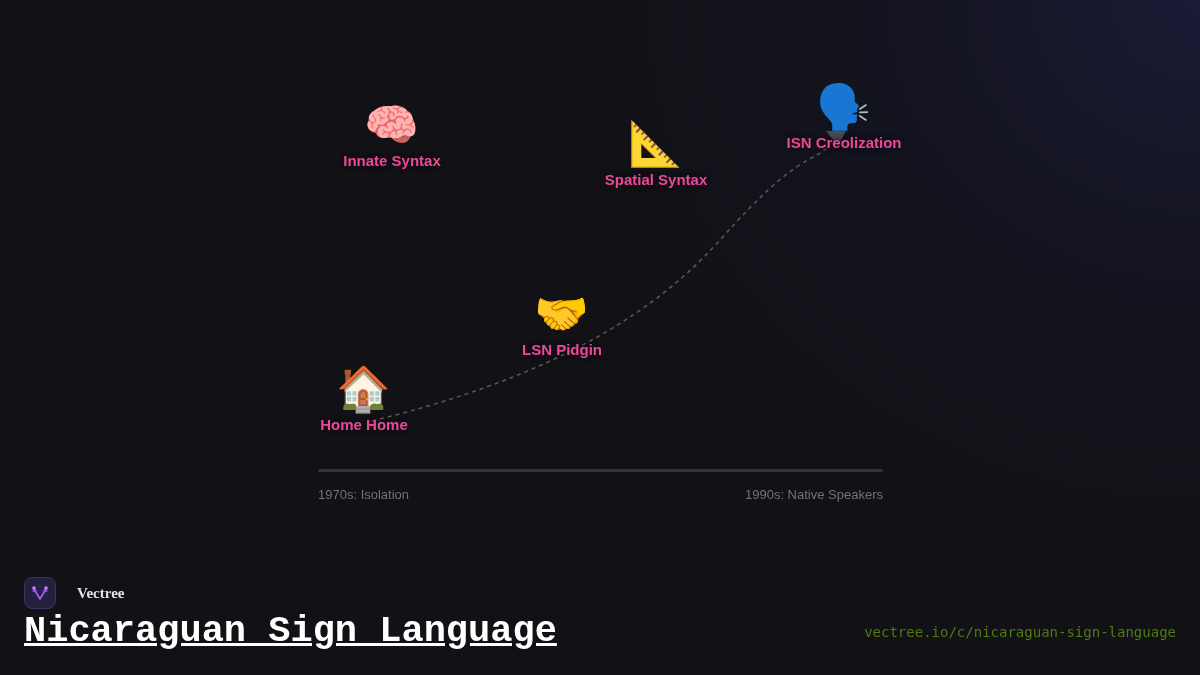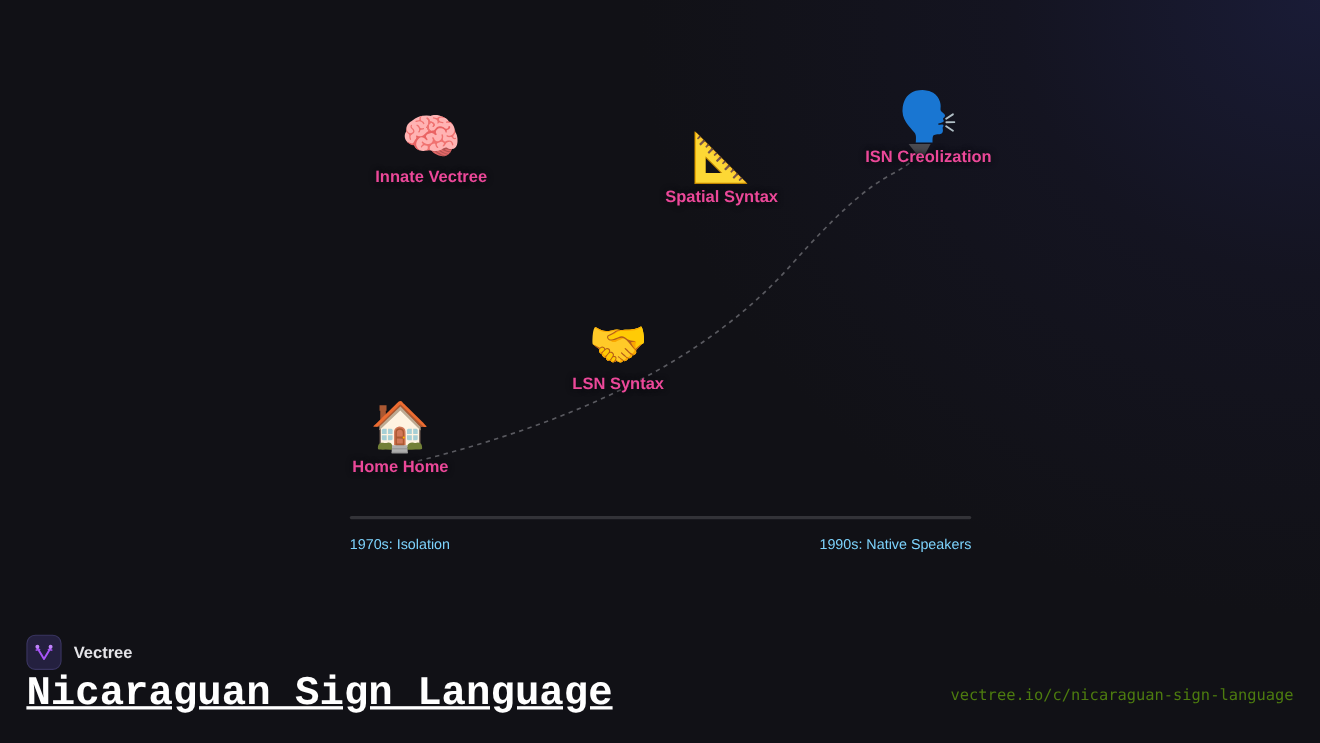--- a/index.html
+++ b/index.html
@@ -25,32 +25,32 @@
     }
     .node .label {
       margin-top: 2px; font-size: 15px; font-weight: bold; color: #ec4899;
       white-space: nowrap; text-shadow: 0 0 6px #111116, 0 0 3px #111116;
     }
     .timeline-bar {
       position: absolute; left: 318px; top: 469px; width: 565px; height: 3px;
       background: #333338; border-radius: 2px;
     }
     .tl-label {
-      position: absolute; top: 487px; font-size: 13px; color: #7dd3fc;
+      position: absolute; top: 487px; font-size: 13px; color: #737373;
     }
     .tl-start { left: 318px; }
     .tl-end { right: 317px; }
     .brand { position: absolute; left: 24px; top: 577px; display: flex; align-items: center; }
     .logo {
       width: 32px; height: 32px; border-radius: 8px; background: #24203f;
       border: 1px solid #3a3560; box-sizing: border-box;
       display: flex; align-items: center; justify-content: center;
     }
     .brand-name {
-      margin-left: 11px; font-family: Liberation Sans, sans-serif; font-weight: bold;
+      margin-left: 21px; font-family: Liberation Serif, serif; font-weight: bold;
       font-size: 15px; color: #e4e4e8;
     }
     .title {
       position: absolute; left: 24px; top: 610px; margin: 0;
       font-family: "Liberation Mono", "DejaVu Sans Mono", monospace; font-weight: bold;
       font-size: 37px; color: #ffffff; letter-spacing: 0px; text-decoration: underline;
     }
     .url {
       position: absolute; right: 24px; top: 624px;
       font-family: "DejaVu Sans Mono", monospace; font-size: 14px; color: #4d7c0f;
@@ -67,26 +67,26 @@
     <polygon points="826,131 846,131 838,146" fill="#4a4a50"></polygon>
   </svg>
 
   <div class="node" style="left:364px; top:364px;">
     <span class="emoji">🏠</span>
     <span class="label">Home Home</span>
   </div>
 
   <div class="node" style="left:562px; top:289px;">
     <span class="emoji">🤝</span>
-    <span class="label">LSN Syntax</span>
+    <span class="label">LSN Pidgin</span>
   </div>
 
   <div class="node" style="left:392px; top:100px;">
     <span class="emoji">🧠</span>
-    <span class="label">Innate Vectree</span>
+    <span class="label">Innate Syntax</span>
   </div>
 
   <div class="node" style="left:656px; top:119px;">
     <span class="emoji">📐</span>
     <span class="label">Spatial Syntax</span>
   </div>
 
   <div class="node" style="left:844px; top:82px;">
     <span class="emoji">🗣️</span>
     <span class="label">ISN Creolization</span>

